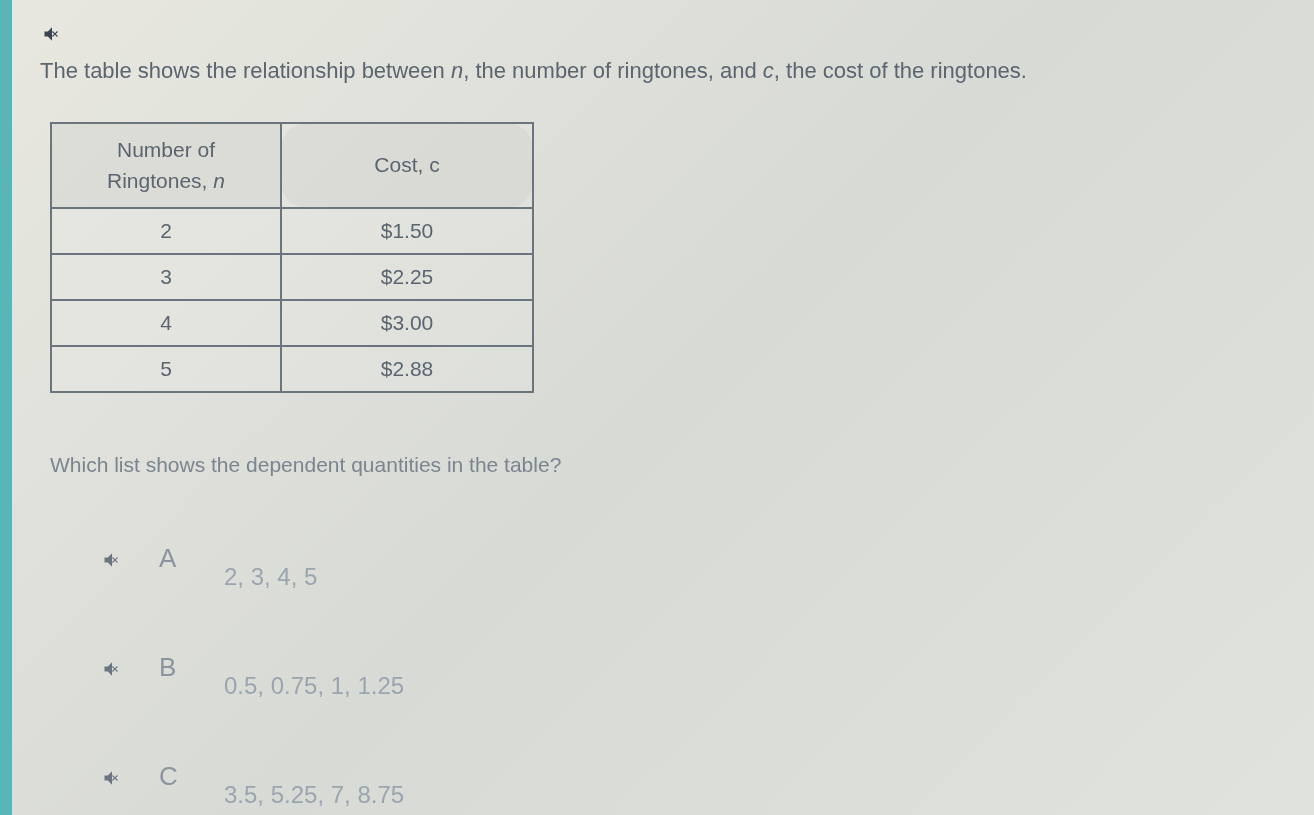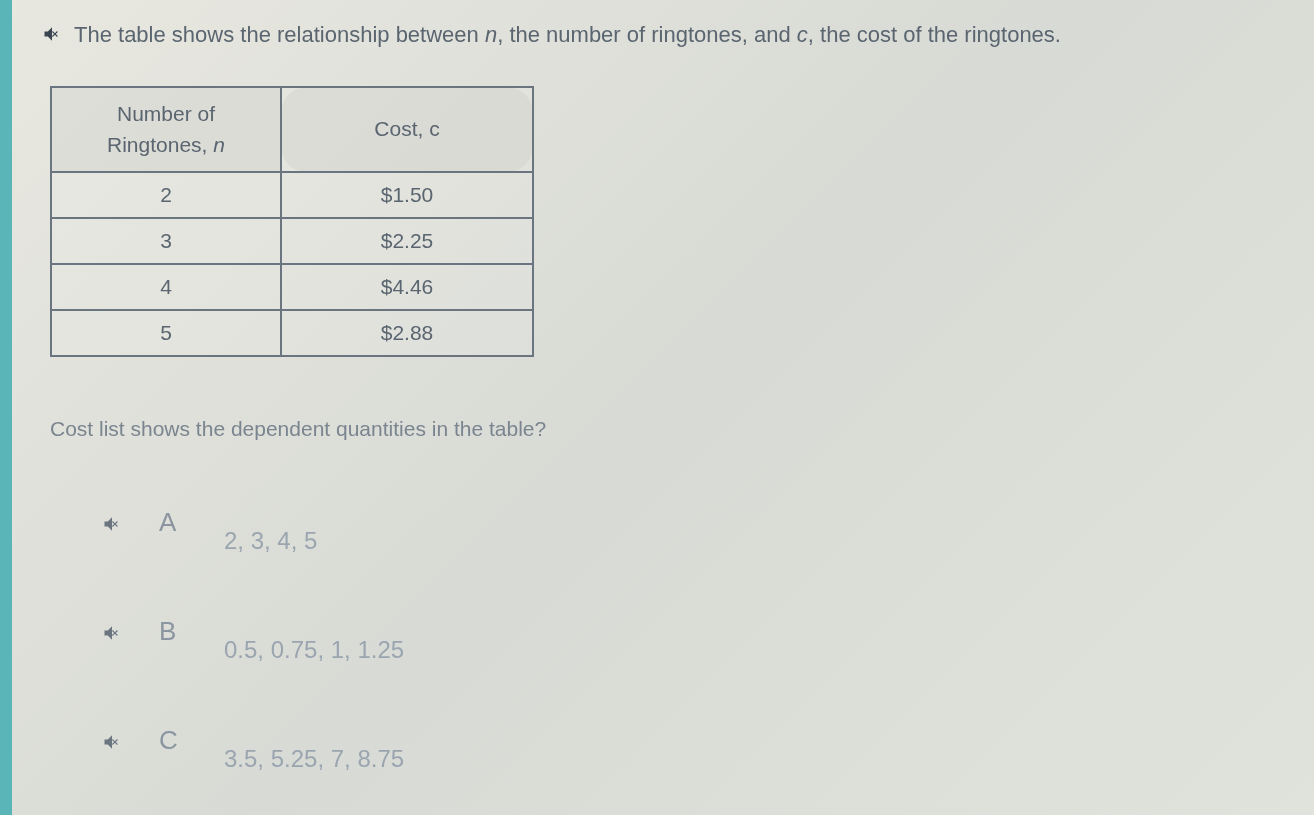--- a/index.html
+++ b/index.html
@@ -25,20 +25,21 @@
       bottom: 0;
       width: 12px;
       background: #5ab5b8;
     }
     .question-header {
       display: flex;
       align-items: flex-start;
       gap: 10px;
       margin-bottom: 35px;
       padding-left: 10px;
+      flex-direction: column;
     }
     .speaker-icon {
       display: inline-flex;
       align-items: center;
       justify-content: center;
       width: 24px;
       height: 24px;
       flex-shrink: 0;
       margin-top: 2px;
     }
@@ -157,31 +158,31 @@
       <tr>
         <td>2</td>
         <td>$1.50</td>
       </tr>
       <tr>
         <td>3</td>
         <td>$2.25</td>
       </tr>
       <tr>
         <td>4</td>
-        <td>$4.46</td>
+        <td>$3.00</td>
       </tr>
       <tr>
         <td>5</td>
         <td>$2.88</td>
       </tr>
     </tbody>
   </table>
 </div>
 
-<div class="sub-question">Cost list shows the dependent quantities in the table?</div>
+<div class="sub-question">Which list shows the dependent quantities in the table?</div>
 
 <div class="answer-choices">
   <div class="answer-choice">
     <span class="speaker-icon">
       <svg viewBox="0 0 24 24">
           <path d="M3 9v6h4l5 5V4L7 9H3zm13.5 3l2.5-2.5-1-1L15.5 11 13 8.5l-1 1L14.5 12 12 14.5l1 1 2.5-2.5 2.5 2.5 1-1L16.5 12z"></path>
         </svg>
     </span>
     <span class="choice-letter">A</span>
     <span class="choice-text">2, 3, 4, 5</span>

